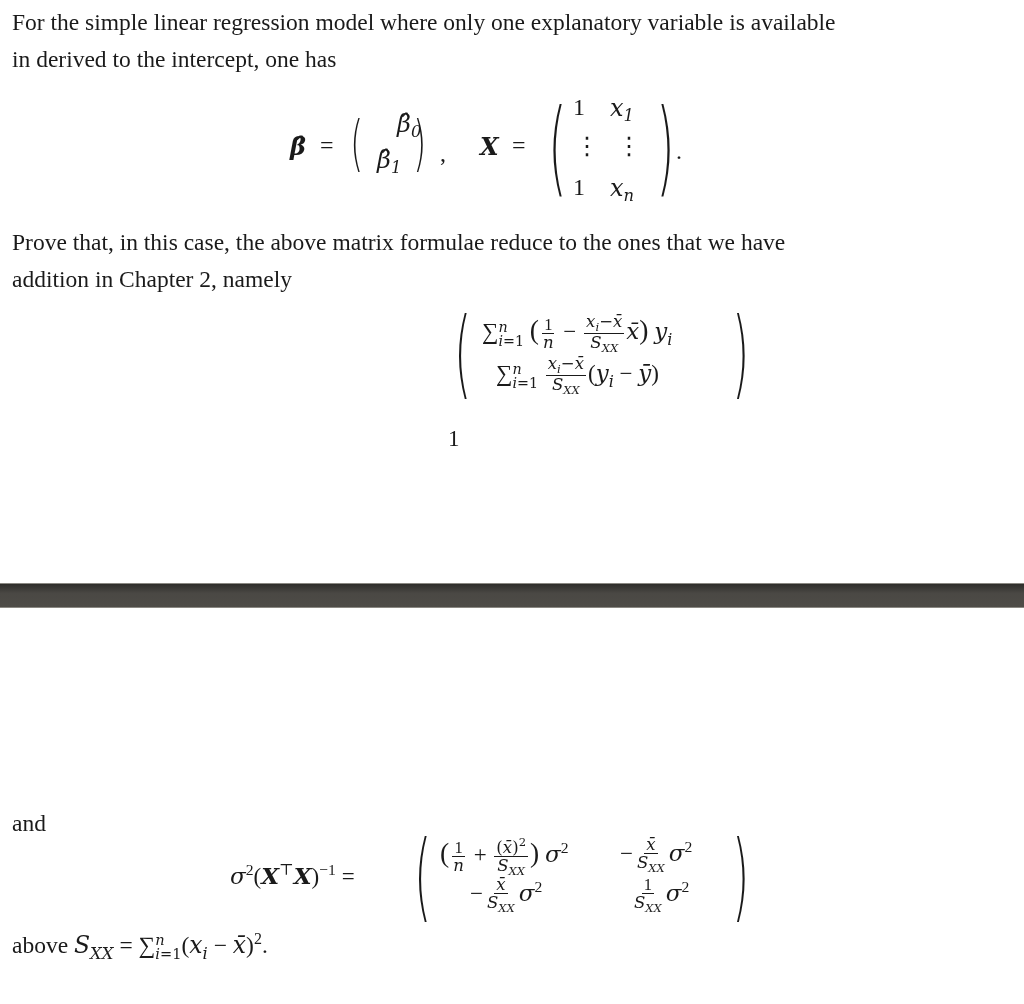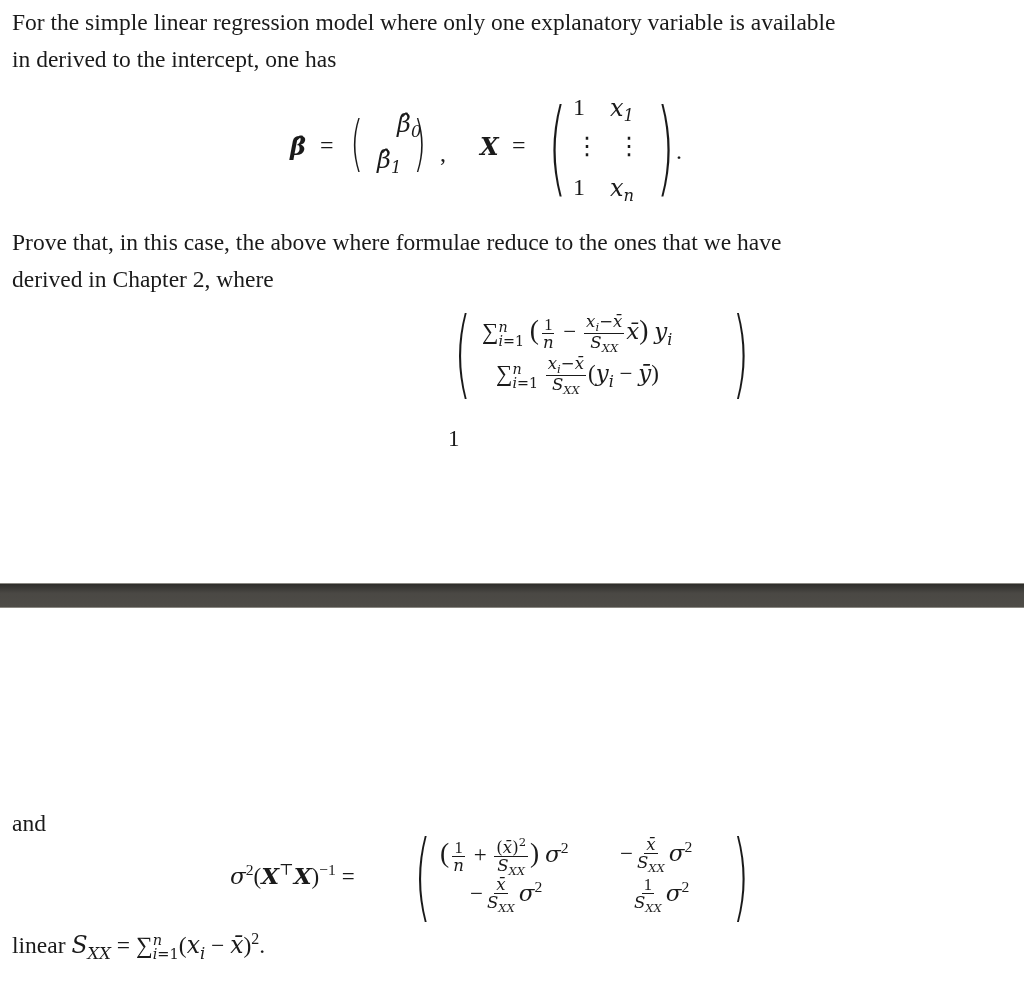--- a/index.html
+++ b/index.html
@@ -41,22 +41,22 @@
   <span class="abs up" style="left:573px; top:6px;">1</span>
   <span class="abs m" style="left:610px; top:6px;text-align:right;"><span>x</span><span class="sub up">1</span></span>
   <span class="abs up" style="left:575px; top:44px;">⋮</span>
   <span class="abs up" style="left:617px; top:44px;">⋮</span>
   <span class="abs up" style="left:573px; top:86px;">1</span>
   <span class="abs m" style="left:610px; top:86px;"><span>x</span><span class="sub">n</span></span>
   <span class="abs paren" style="left:645px; top:-2px; font-size:104px; transform:scaleX(0.45);">)</span>
   <span class="abs up" style="left:676px; top:50px;">.</span>
 </div>
 
-<div class="para" style="top:224px;">Prove that, in this case, the above where formulae reduce to the ones that we have</div>
-<div class="para" style="top:261px;">derived in Chapter 2, where</div>
+<div class="para" style="top:224px;">Prove that, in this case, the above matrix formulae reduce to the ones that we have</div>
+<div class="para" style="top:261px;">addition in Chapter 2, namely</div>
 
 <div class="abs" style="left:0; top:305px; width:1024px; height:100px; font-size:23px;">
   <span class="abs paren" style="left:444px; top:-8px; font-size:96px; transform:scaleX(0.45);">(</span>
   <span class="abs" style="left:482px; top:8px; white-space:nowrap;">
     <span class="up">∑</span><span style="display:inline-flex;flex-direction:column;vertical-align:middle;font-size:0.62em;line-height:1;">
         <span class="m">n</span>
         <span class="m">i<span class="up">=1</span></span>
       </span>
     <span class="up" style="font-size:1.2em;">(</span><span class="frac">
         <span class="num up">1</span>
@@ -114,18 +114,18 @@
   <span class="cell" style="left:630px; top:46px;">
     <span class="frac">
         <span class="num up">1</span>
         <span class="den m">S<sub style="font-size:0.7em">XX</sub></span>
       </span><span class="m">σ</span><span class="sup">2</span>
   </span>
   <span class="abs paren" style="left:722px; top:-10px; font-size:96px; transform:scaleX(0.45);">)</span>
 </div>
 
 <div class="abs" style="left:12px; top:930px; font-size:23.5px; white-space:nowrap;">
-  <span class="up">linear</span>
+  <span class="up">above</span>
   <span class="m">S<sub style="font-size:0.7em">XX</sub></span> <span class="up">=</span> <span class="up">∑</span><span style="display:inline-flex;flex-direction:column;vertical-align:middle;font-size:0.62em;line-height:1;">
       <span class="m">n</span>
       <span class="m">i<span class="up">=1</span></span>
     </span><span class="up">(</span><span class="m">x<sub style="font-size:0.7em">i</sub></span> <span class="up">−</span> <span class="m">x̄</span><span class="up">)</span><span class="sup">2</span><span class="up">.</span>
 </div>
 
 </body></html>

